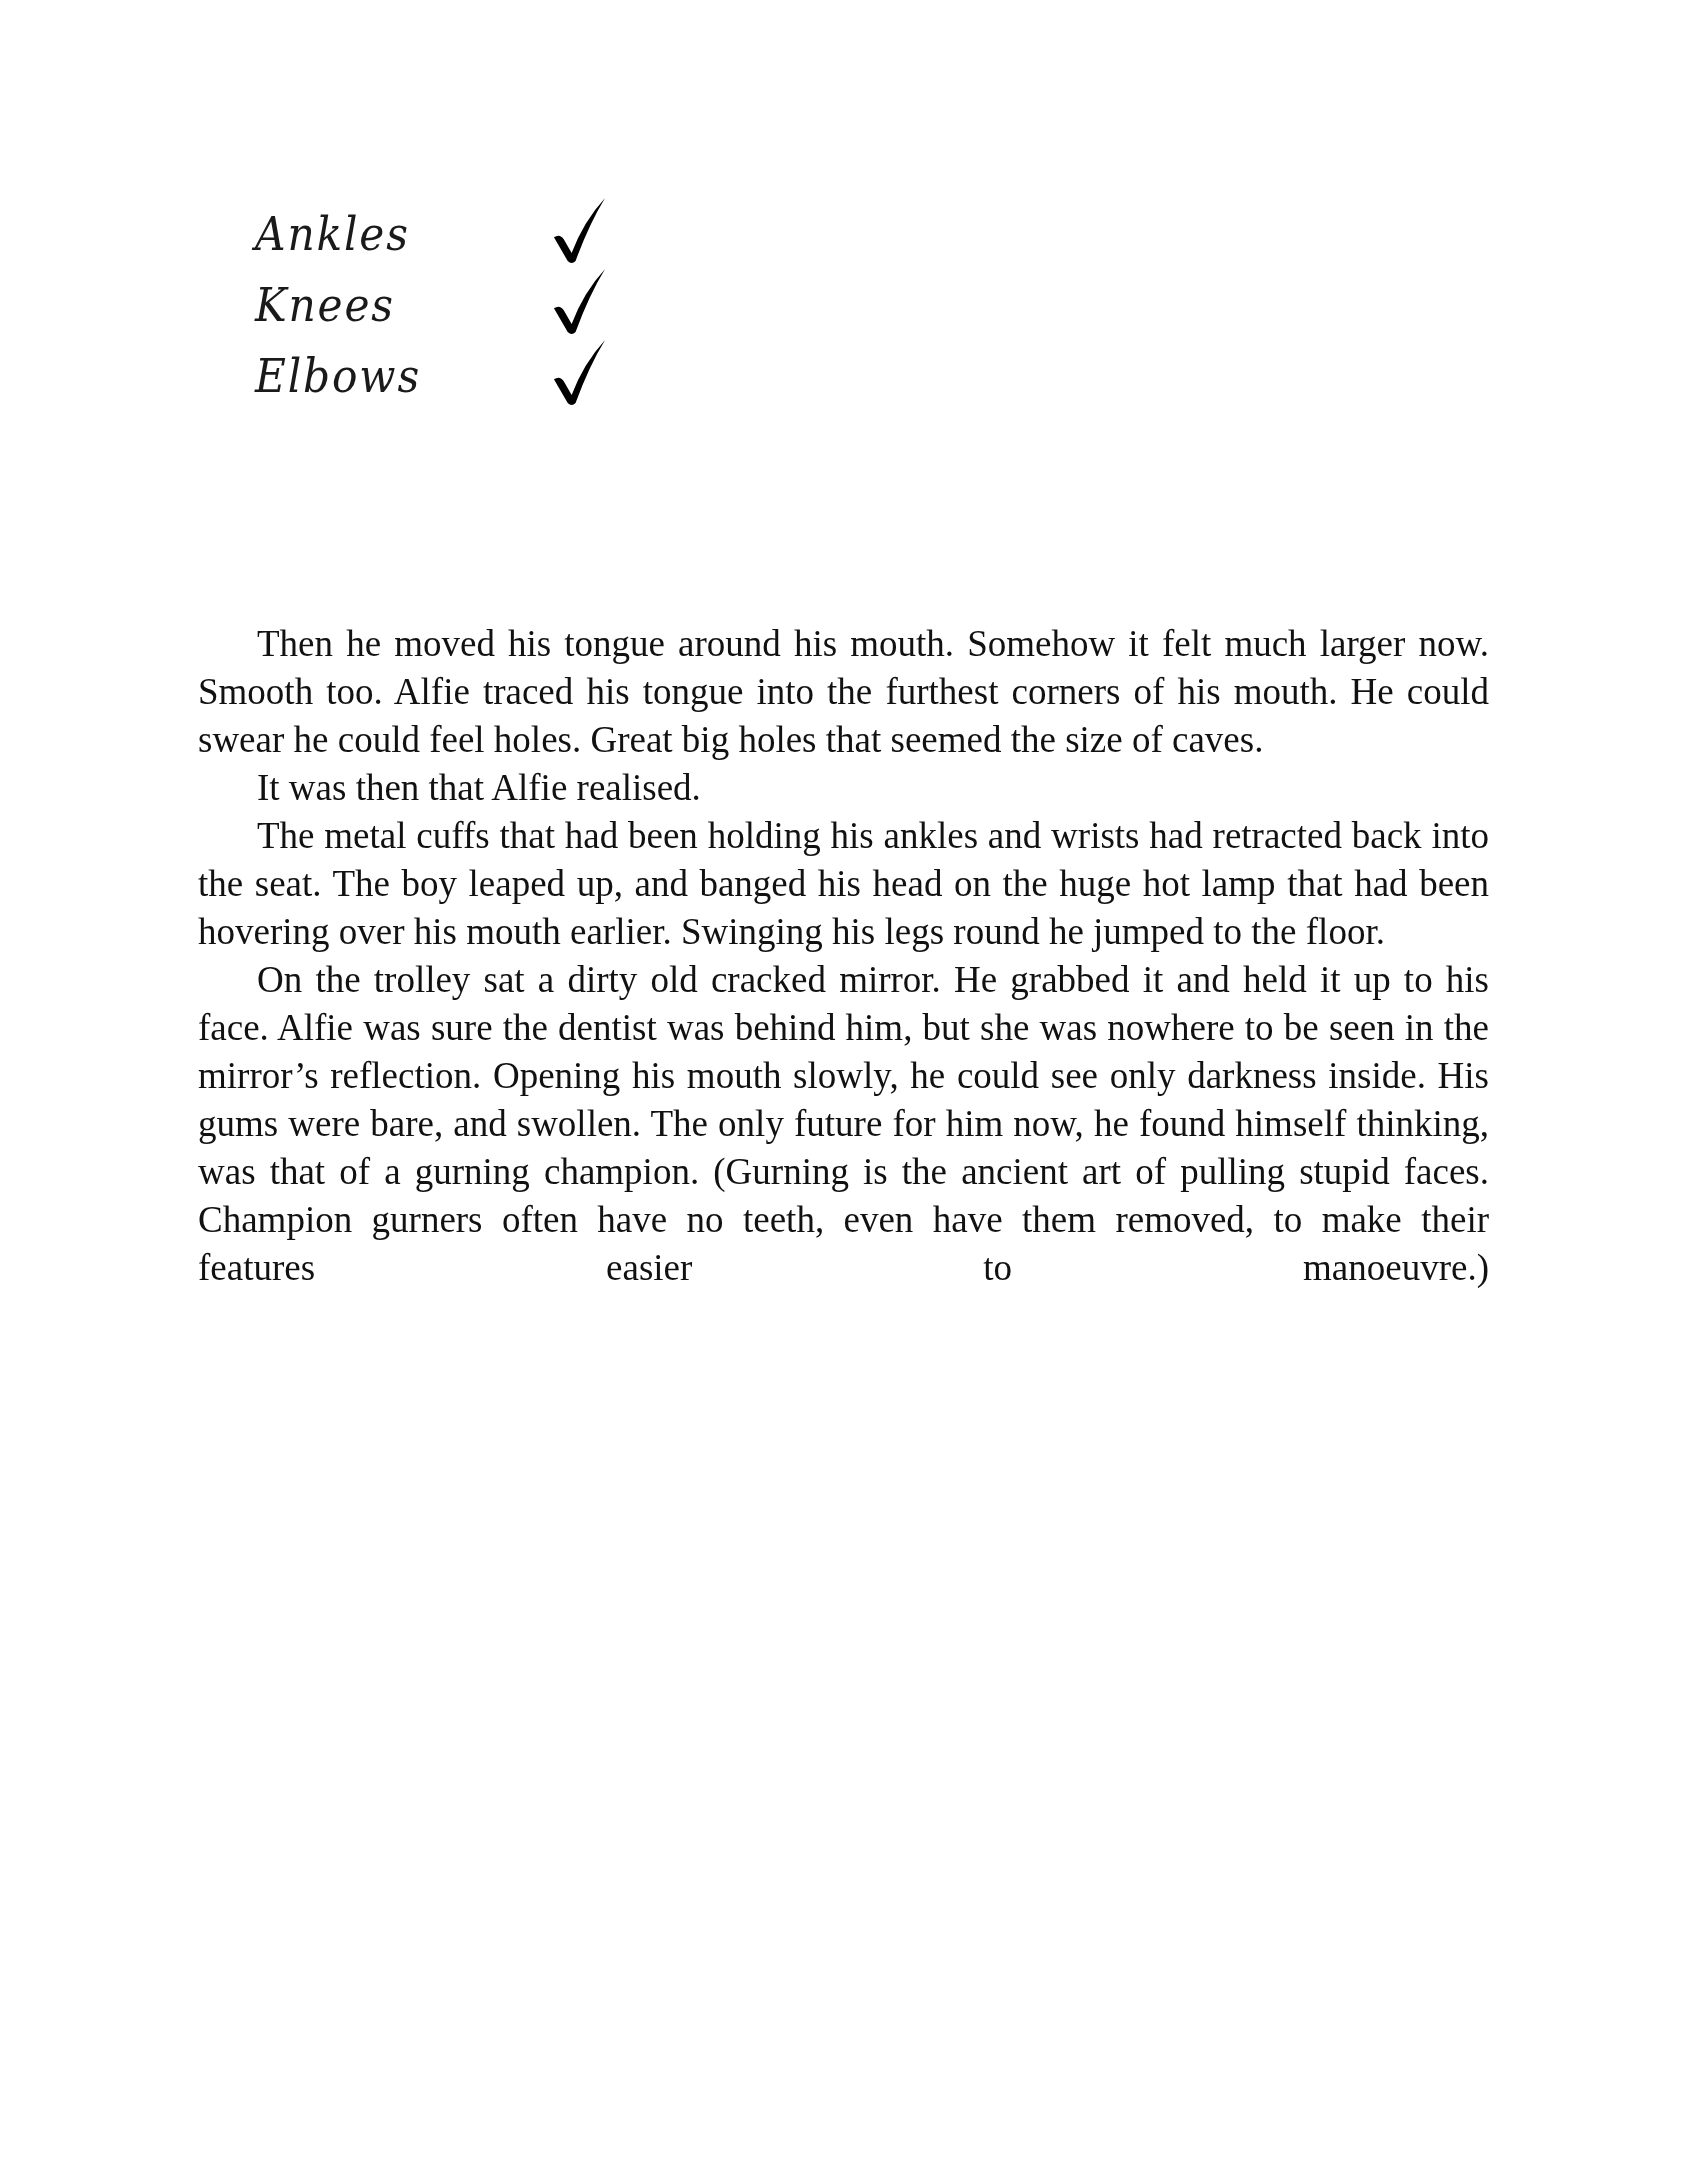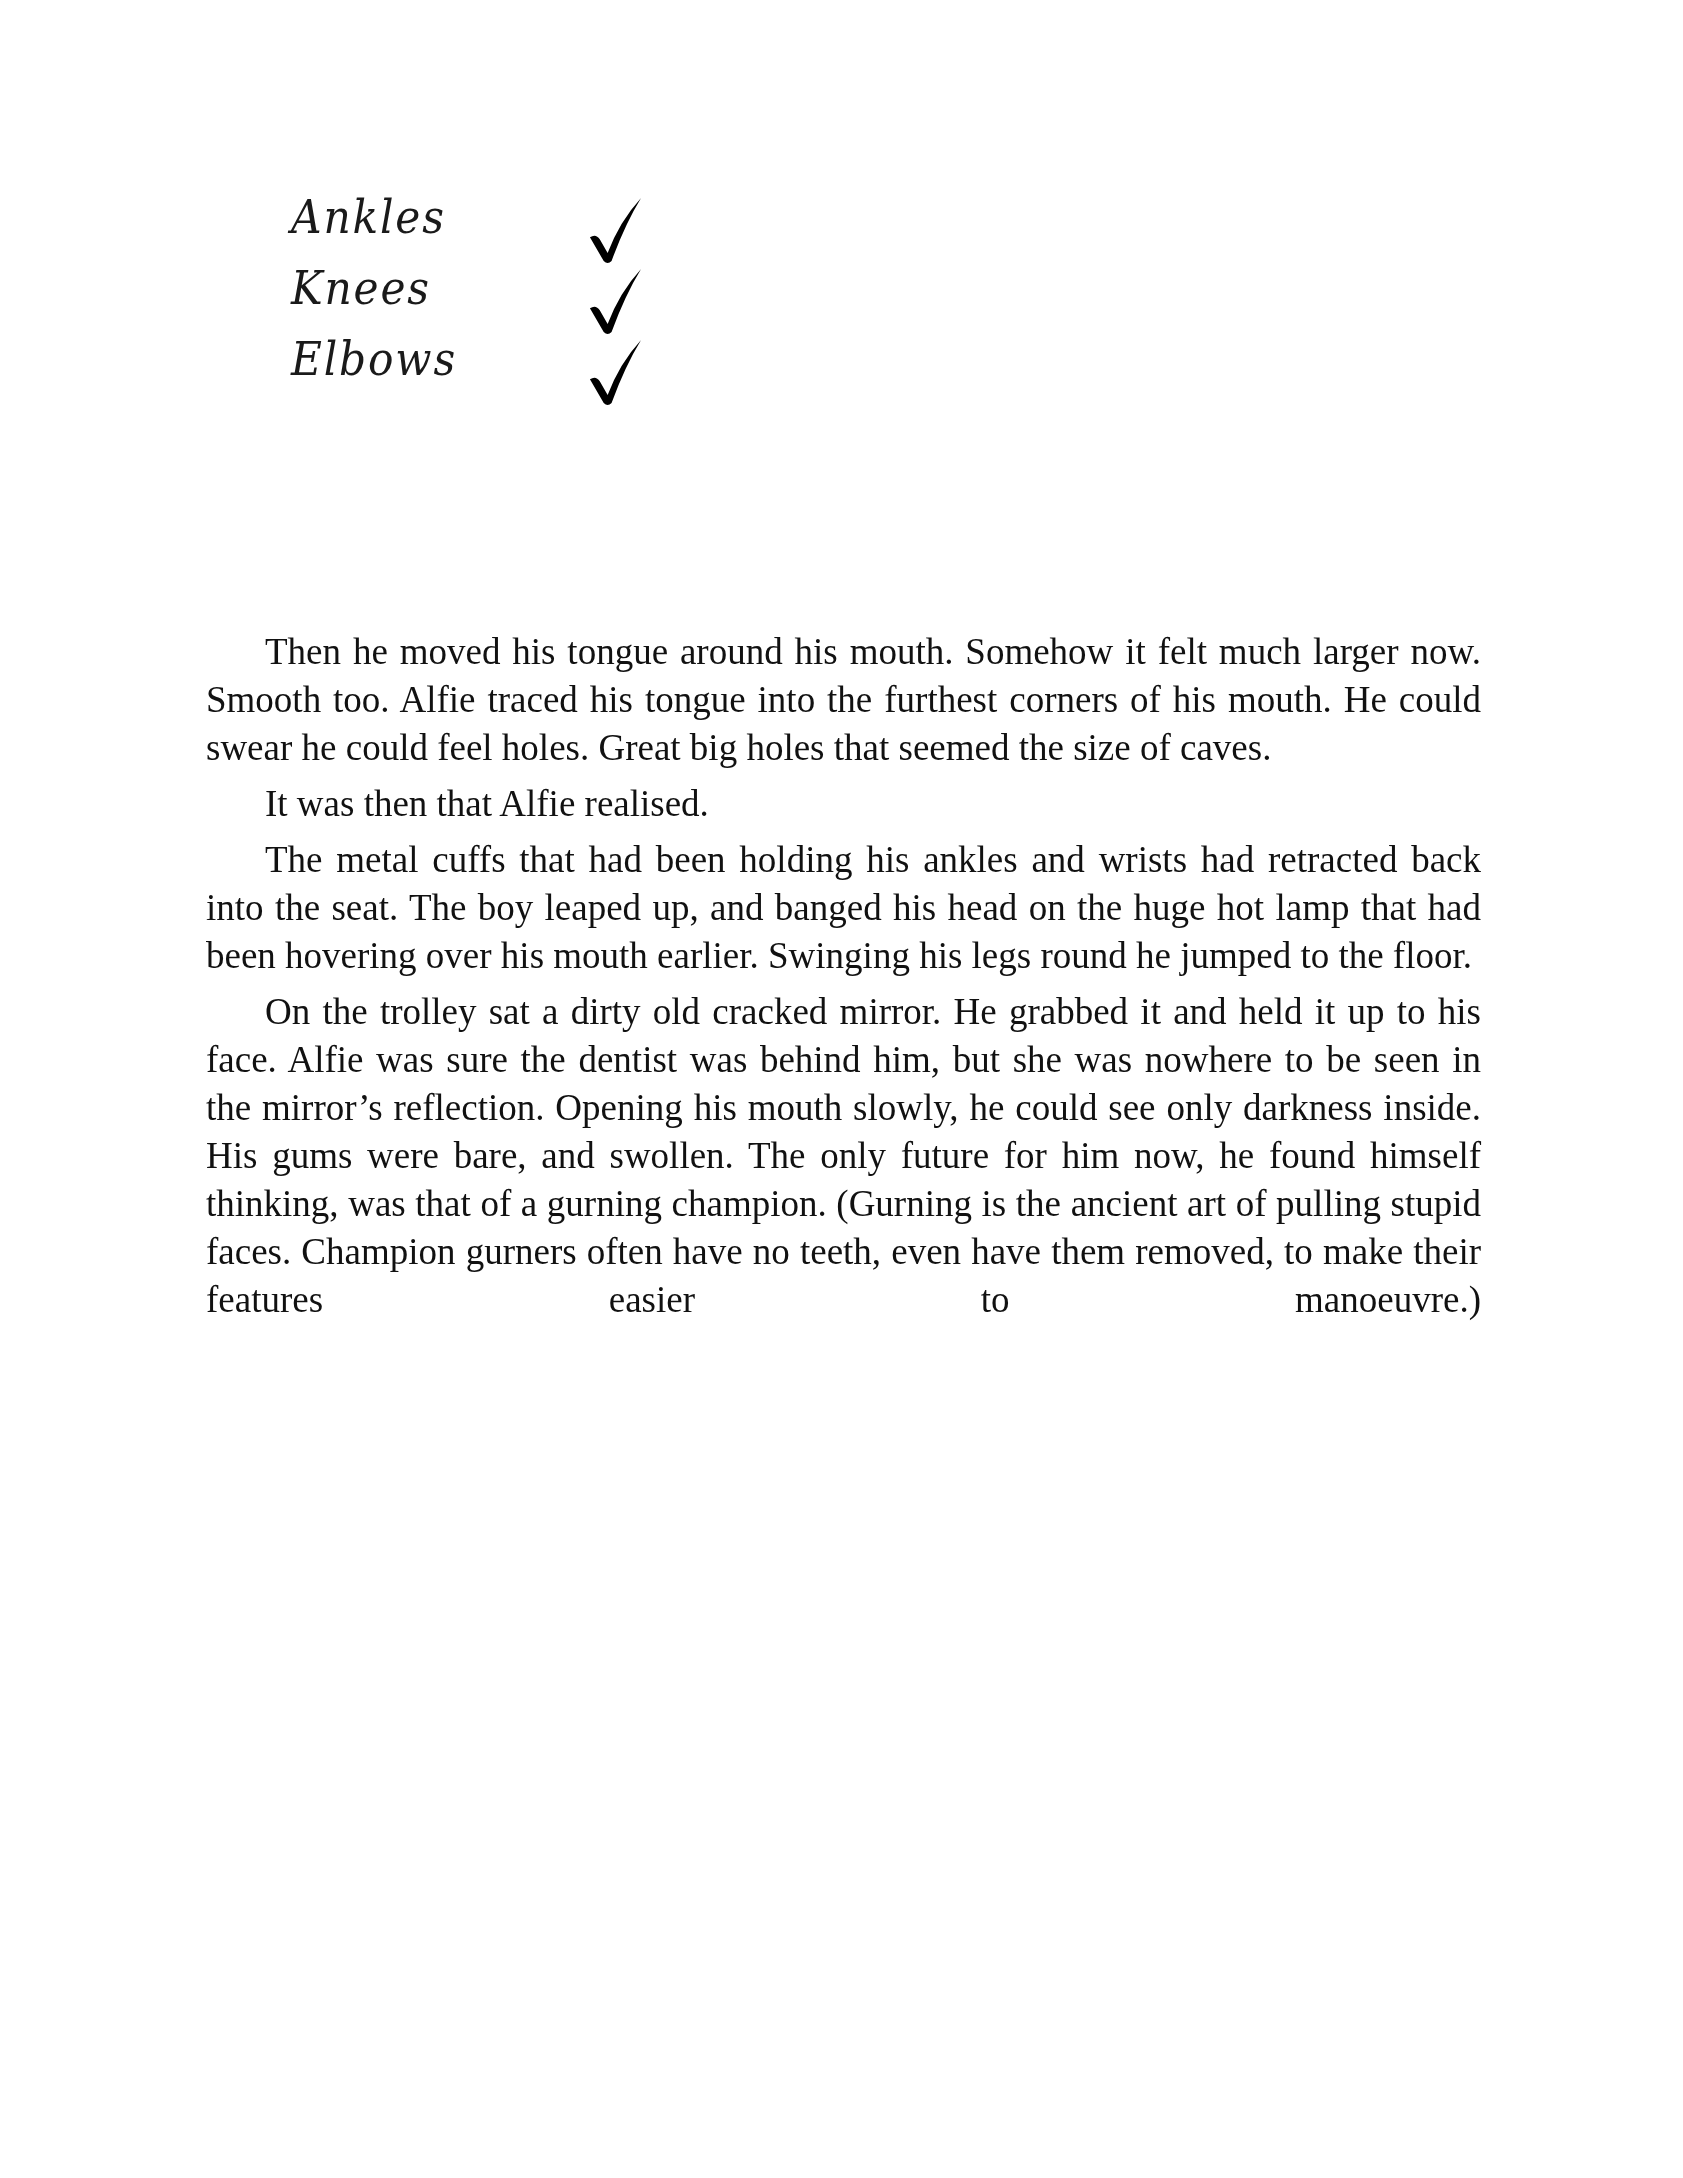--- a/index.html
+++ b/index.html
@@ -2,37 +2,37 @@
 <html><head>
   <meta charset="utf-8">
   <style>
     html, body { margin: 0; padding: 0; background: #ffffff; }
     body { width: 1683px; height: 2178px; position: relative; overflow: hidden; }
     .page { position: absolute; left: 0; top: 0; width: 1683px; height: 2178px; background: #fff; }
     .checklist {
       position: absolute; left: 255px; top: 194px; width: 376px;
     }
     .check-row {
-      display: flex; align-items: flex-start; height: 71px; position: relative; margin-left: 36px;
+      display: flex; align-items: flex-end; height: 71px; position: relative;
     }
     .check-label {
       font-family: "DejaVu Serif", serif; font-style: italic;
       font-size: 46px; color: #1a1a1a; letter-spacing: 2px;
       width: 297px; line-height: 1; padding-bottom: 8px;
       transform: scaleX(0.92); transform-origin: left bottom;
     }
     .check-mark {
       position: absolute; left: 295px; bottom: 0px; width: 59px; height: 71px;
     }
     .body-text {
       position: absolute; left: 198px; top: 620px; width: 1291px;
       font-family: "Liberation Serif", serif; font-size: 37px; line-height: 48px;
       color: #111; text-align: justify;
     }
-    .body-text p { margin: 8px; text-indent: 59px; text-align: justify; }
+    .body-text p { margin: 0; text-indent: 59px; text-align: justify; }
     .body-text p.last { text-align-last: justify; }
   </style>
 </head>
 <body>
 
 <div class="page">
 
   <div class="checklist">
     <div class="check-row">
       <span class="check-label">Ankles</span>

